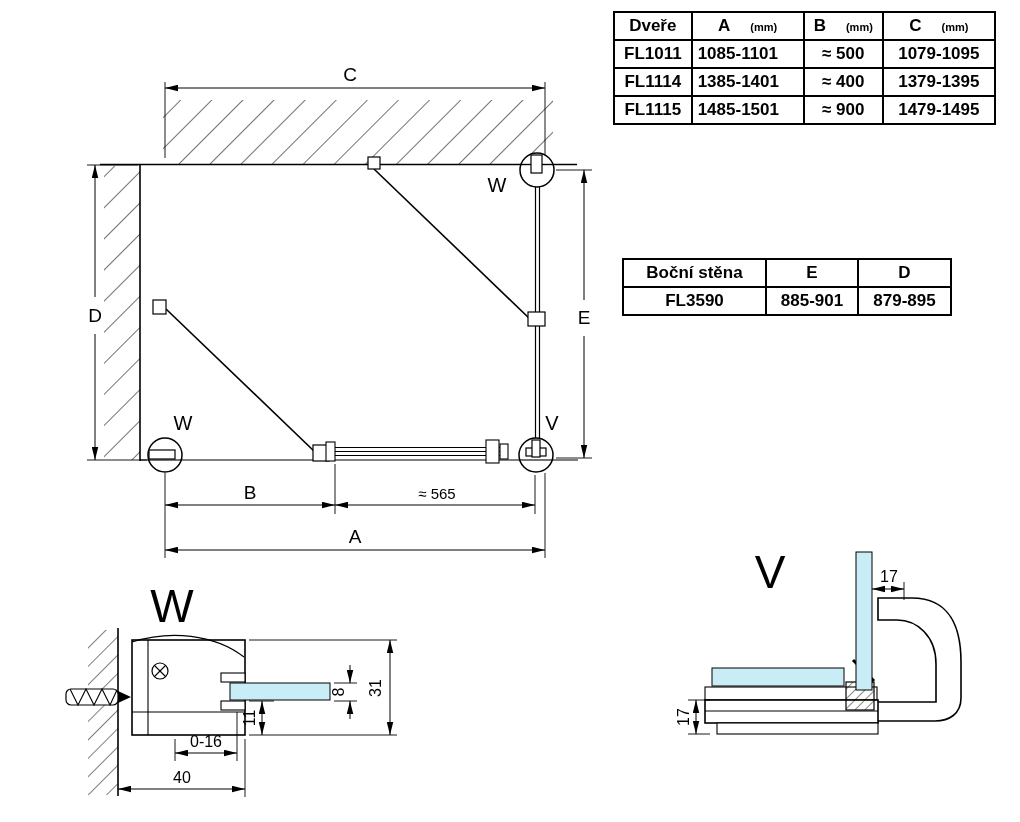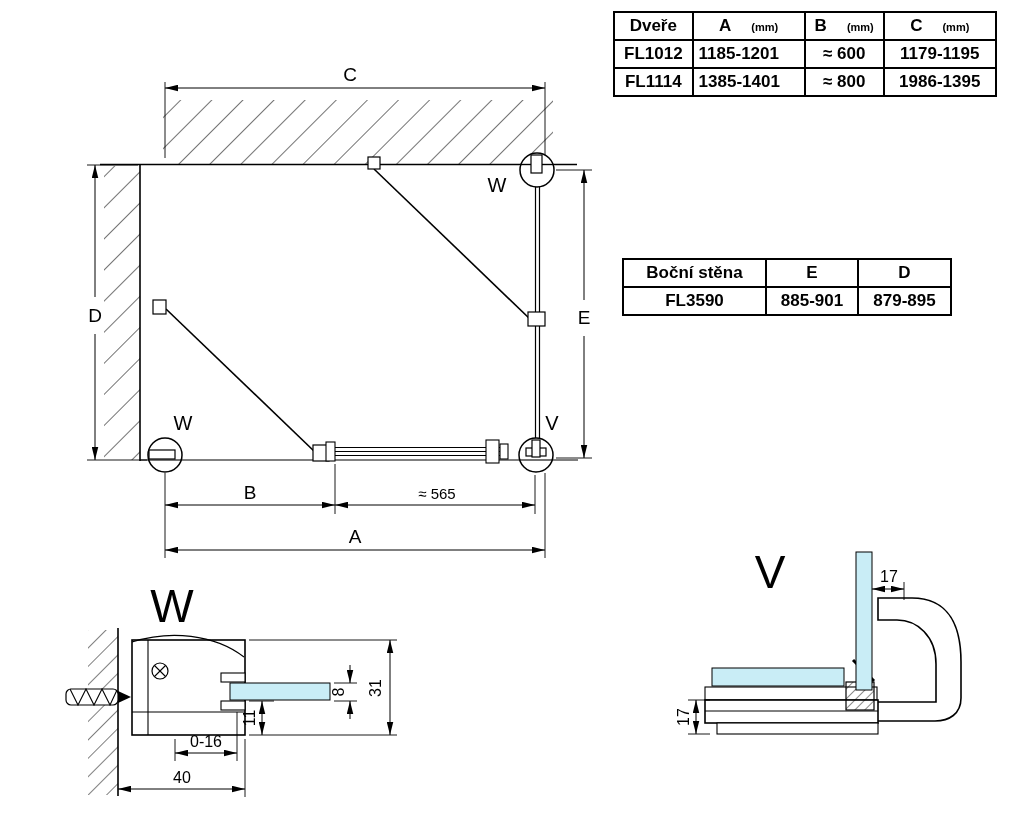--- a/index.html
+++ b/index.html
@@ -239,30 +239,36 @@
     <thead>
       <tr>
         <th><span>Dveře</span></th>
         <th><span>A</span><span class="unit">(mm)</span></th>
         <th><span>B</span><span class="unit">(mm)</span></th>
         <th><span>C</span><span class="unit">(mm)</span></th>
       </tr>
     </thead>
     <tbody>
       <tr>
-        <td>FL1012</td>
-        <td class="col-a">1185-1201</td>
-        <td>≈ 600</td>
-        <td>1179-1195</td>
+        <td>FL1011</td>
+        <td class="col-a">1085-1101</td>
+        <td>≈ 500</td>
+        <td>1079-1095</td>
       </tr>
       <tr>
         <td>FL1114</td>
         <td class="col-a">1385-1401</td>
-        <td>≈ 800</td>
-        <td>1986-1395</td>
+        <td>≈ 400</td>
+        <td>1379-1395</td>
+      </tr>
+      <tr>
+        <td>FL1115</td>
+        <td class="col-a">1485-1501</td>
+        <td>≈ 900</td>
+        <td>1479-1495</td>
       </tr>
     </tbody>
   </table>
 
   <table id="side-table">
     <colgroup>
         <col style="width:143px">
         <col style="width:92px">
         <col style="width:93px">
       </colgroup>

